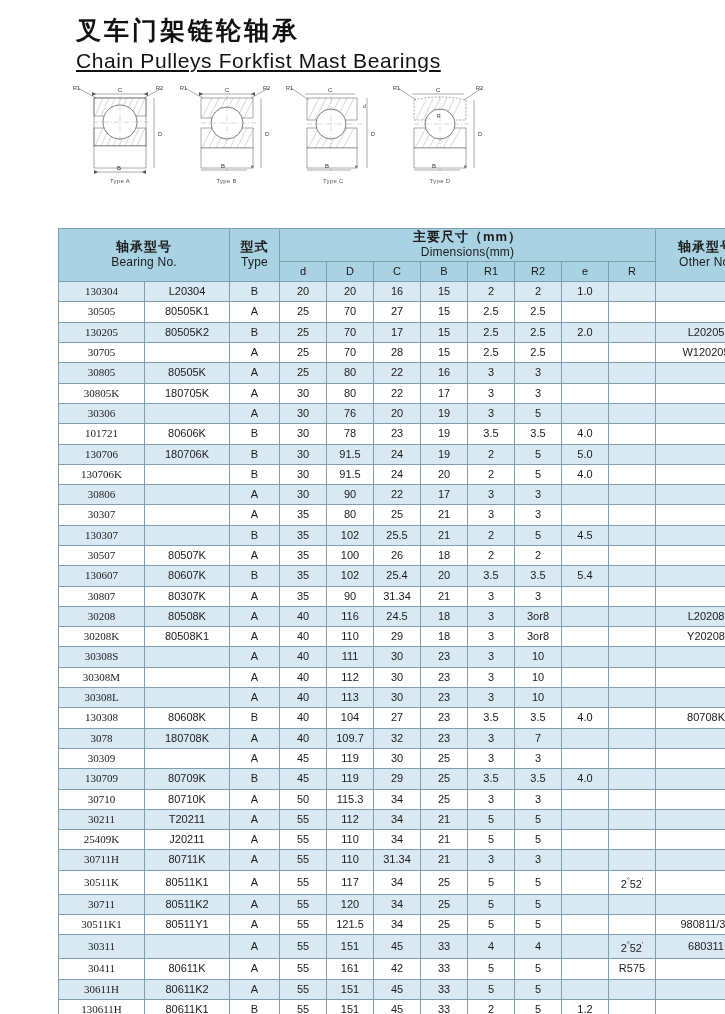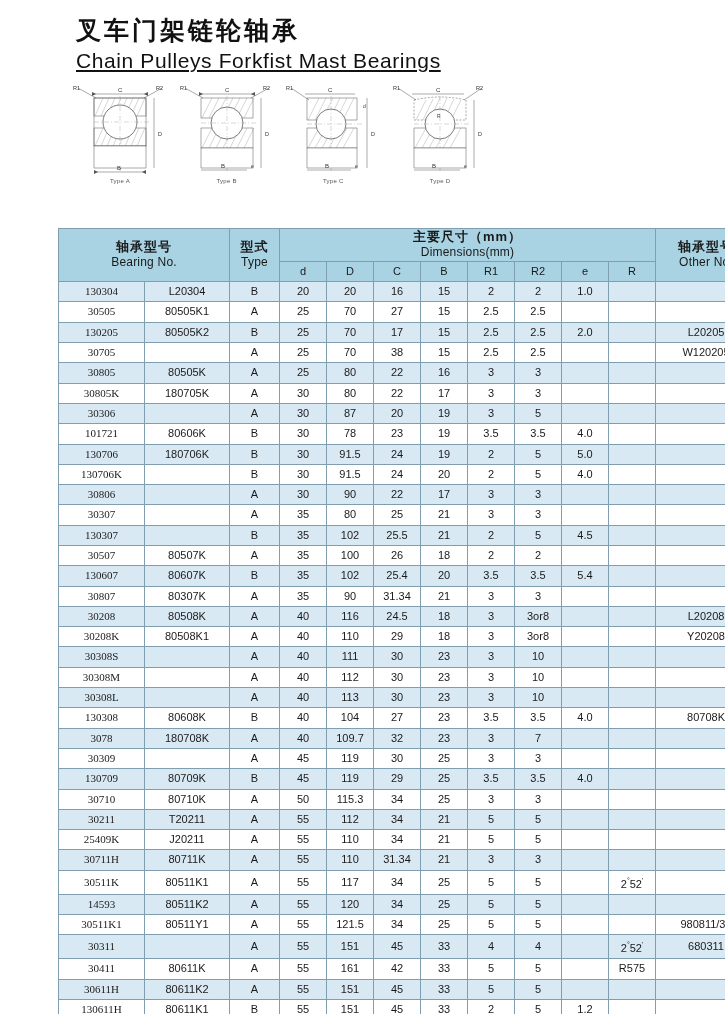--- a/index.html
+++ b/index.html
@@ -360,21 +360,21 @@
             <td>2.0</td>
             <td></td>
             <td class="c-other">L20205</td>
           </tr>
           <tr class="row-plain">
             <td class="c-bno1">30705</td>
             <td class="c-bno2"></td>
             <td>A</td>
             <td>25</td>
             <td>70</td>
-            <td>38</td>
+            <td>28</td>
             <td>15</td>
             <td>2.5</td>
             <td>2.5</td>
             <td></td>
             <td></td>
             <td class="c-other">W120205</td>
           </tr>
           <tr class="row-alt">
             <td class="c-bno1">30805</td>
             <td class="c-bno2">80505K</td>
@@ -401,21 +401,21 @@
             <td>3</td>
             <td></td>
             <td></td>
             <td class="c-other"></td>
           </tr>
           <tr class="row-alt">
             <td class="c-bno1">30306</td>
             <td class="c-bno2"></td>
             <td>A</td>
             <td>30</td>
-            <td>87</td>
+            <td>76</td>
             <td>20</td>
             <td>19</td>
             <td>3</td>
             <td>5</td>
             <td></td>
             <td></td>
             <td class="c-other"></td>
           </tr>
           <tr class="row-plain">
             <td class="c-bno1">101721</td>
@@ -733,21 +733,21 @@
             <td>117</td>
             <td>34</td>
             <td>25</td>
             <td>5</td>
             <td>5</td>
             <td></td>
             <td class=" ang">2<sup>°</sup>52<sup>'</sup></td>
             <td class="c-other"></td>
           </tr>
           <tr class="row-alt">
-            <td class="c-bno1">14593</td>
+            <td class="c-bno1">30711</td>
             <td class="c-bno2">80511K2</td>
             <td>A</td>
             <td>55</td>
             <td>120</td>
             <td>34</td>
             <td>25</td>
             <td>5</td>
             <td>5</td>
             <td></td>
             <td></td>

